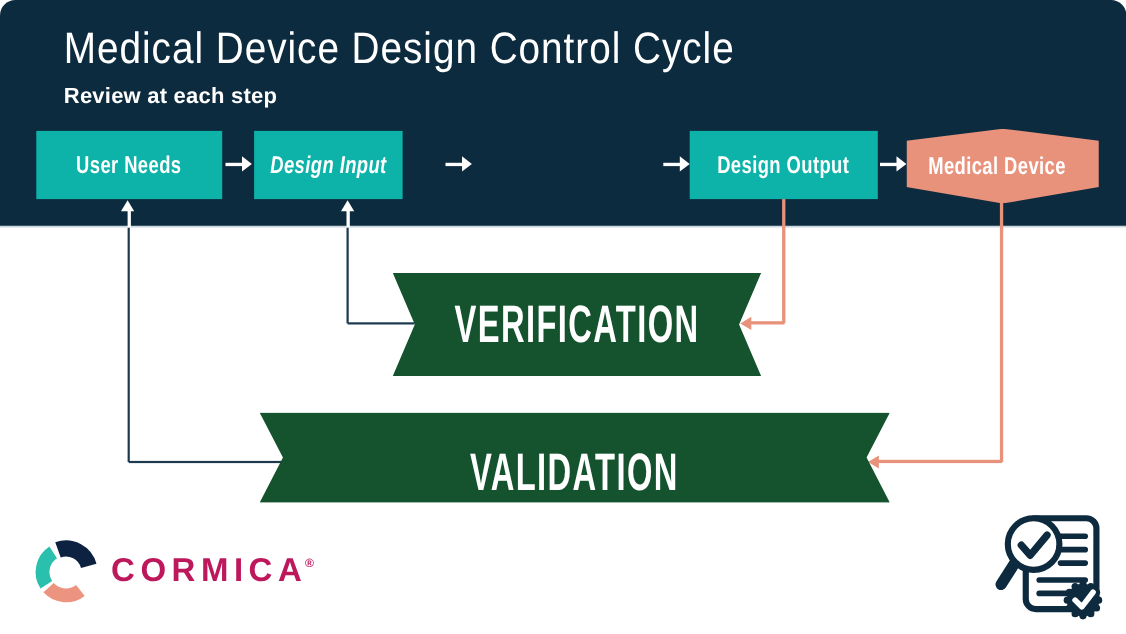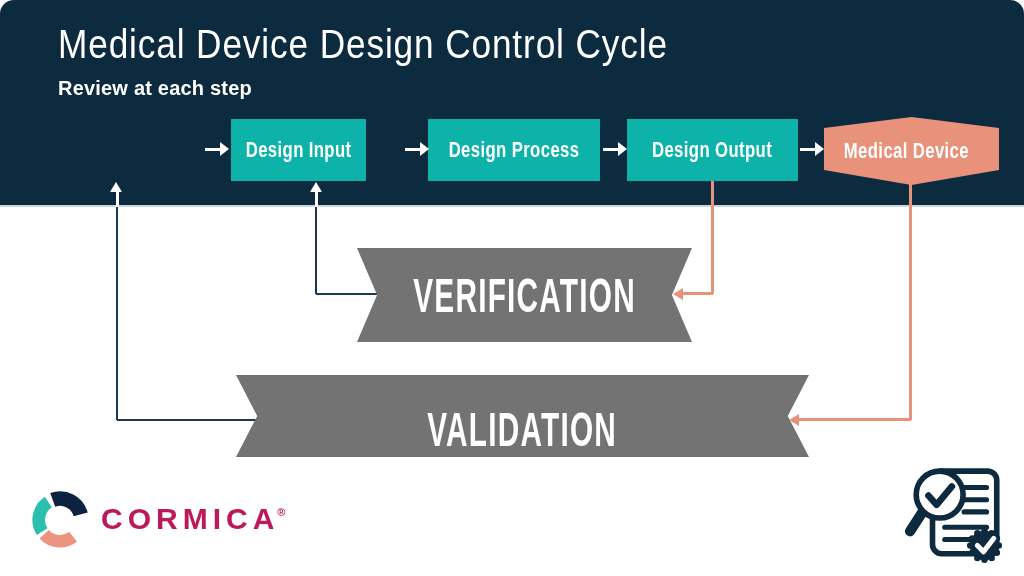--- a/index.html
+++ b/index.html
@@ -55,21 +55,21 @@
   .line{position:absolute;}
   .navy-line{background:#1b3a50;}
   .salmon-line{background:#e8927c;}
   .salmon-head{
     position:absolute;width:0;height:0;
     border-top:6px solid transparent;border-bottom:6px solid transparent;
     border-right:10px solid #e8927c;
   }
   
   .banner{
-    position:absolute;background:#737373;color:#ffffff;
+    position:absolute;background:#14532d;color:#ffffff;
     display:flex;align-items:center;justify-content:center;
   }
   .banner-verification{
     left:357px;top:248px;width:335px;height:94px;
     clip-path:polygon(0 0,100% 0,94% 50%,100% 100%,0 100%,6% 50%);
   }
   .banner-validation{
     left:236px;top:375px;width:573px;height:82px;
     clip-path:polygon(0 0,100% 0,96.3% 50%,100% 100%,0 100%,3.7% 50%);
     align-items:flex-end;
@@ -89,25 +89,25 @@
 </style>
 </head>
 <body>
 
 <div class="canvas">
 
   <div class="header"></div>
   <div class="title"><span>Medical Device Design Control Cycle</span></div>
   <div class="subtitle">Review at each step</div>
 
-  <div class="step" style="left:231px;width:135px;">
+  <div class="step" style="left:33px;width:169px;">
+    <span class="step-label">User Needs</span>
+  </div>
+  <div class="step" style="left:231px;width:135px;font-style:italic;">
     <span class="step-label">Design Input</span>
-  </div>
-  <div class="step" style="left:428px;width:172px;">
-    <span class="step-label">Design Process</span>
   </div>
   <div class="step" style="left:627px;width:171px;">
     <span class="step-label">Design Output</span>
   </div>
   <div class="hexagon">
     <span class="step-label">Medical Device</span>
   </div>
 
   <div class="fa-stem" style="left:205px;width:16px;"></div>
   <div class="fa-head" style="left:220px;"></div>

